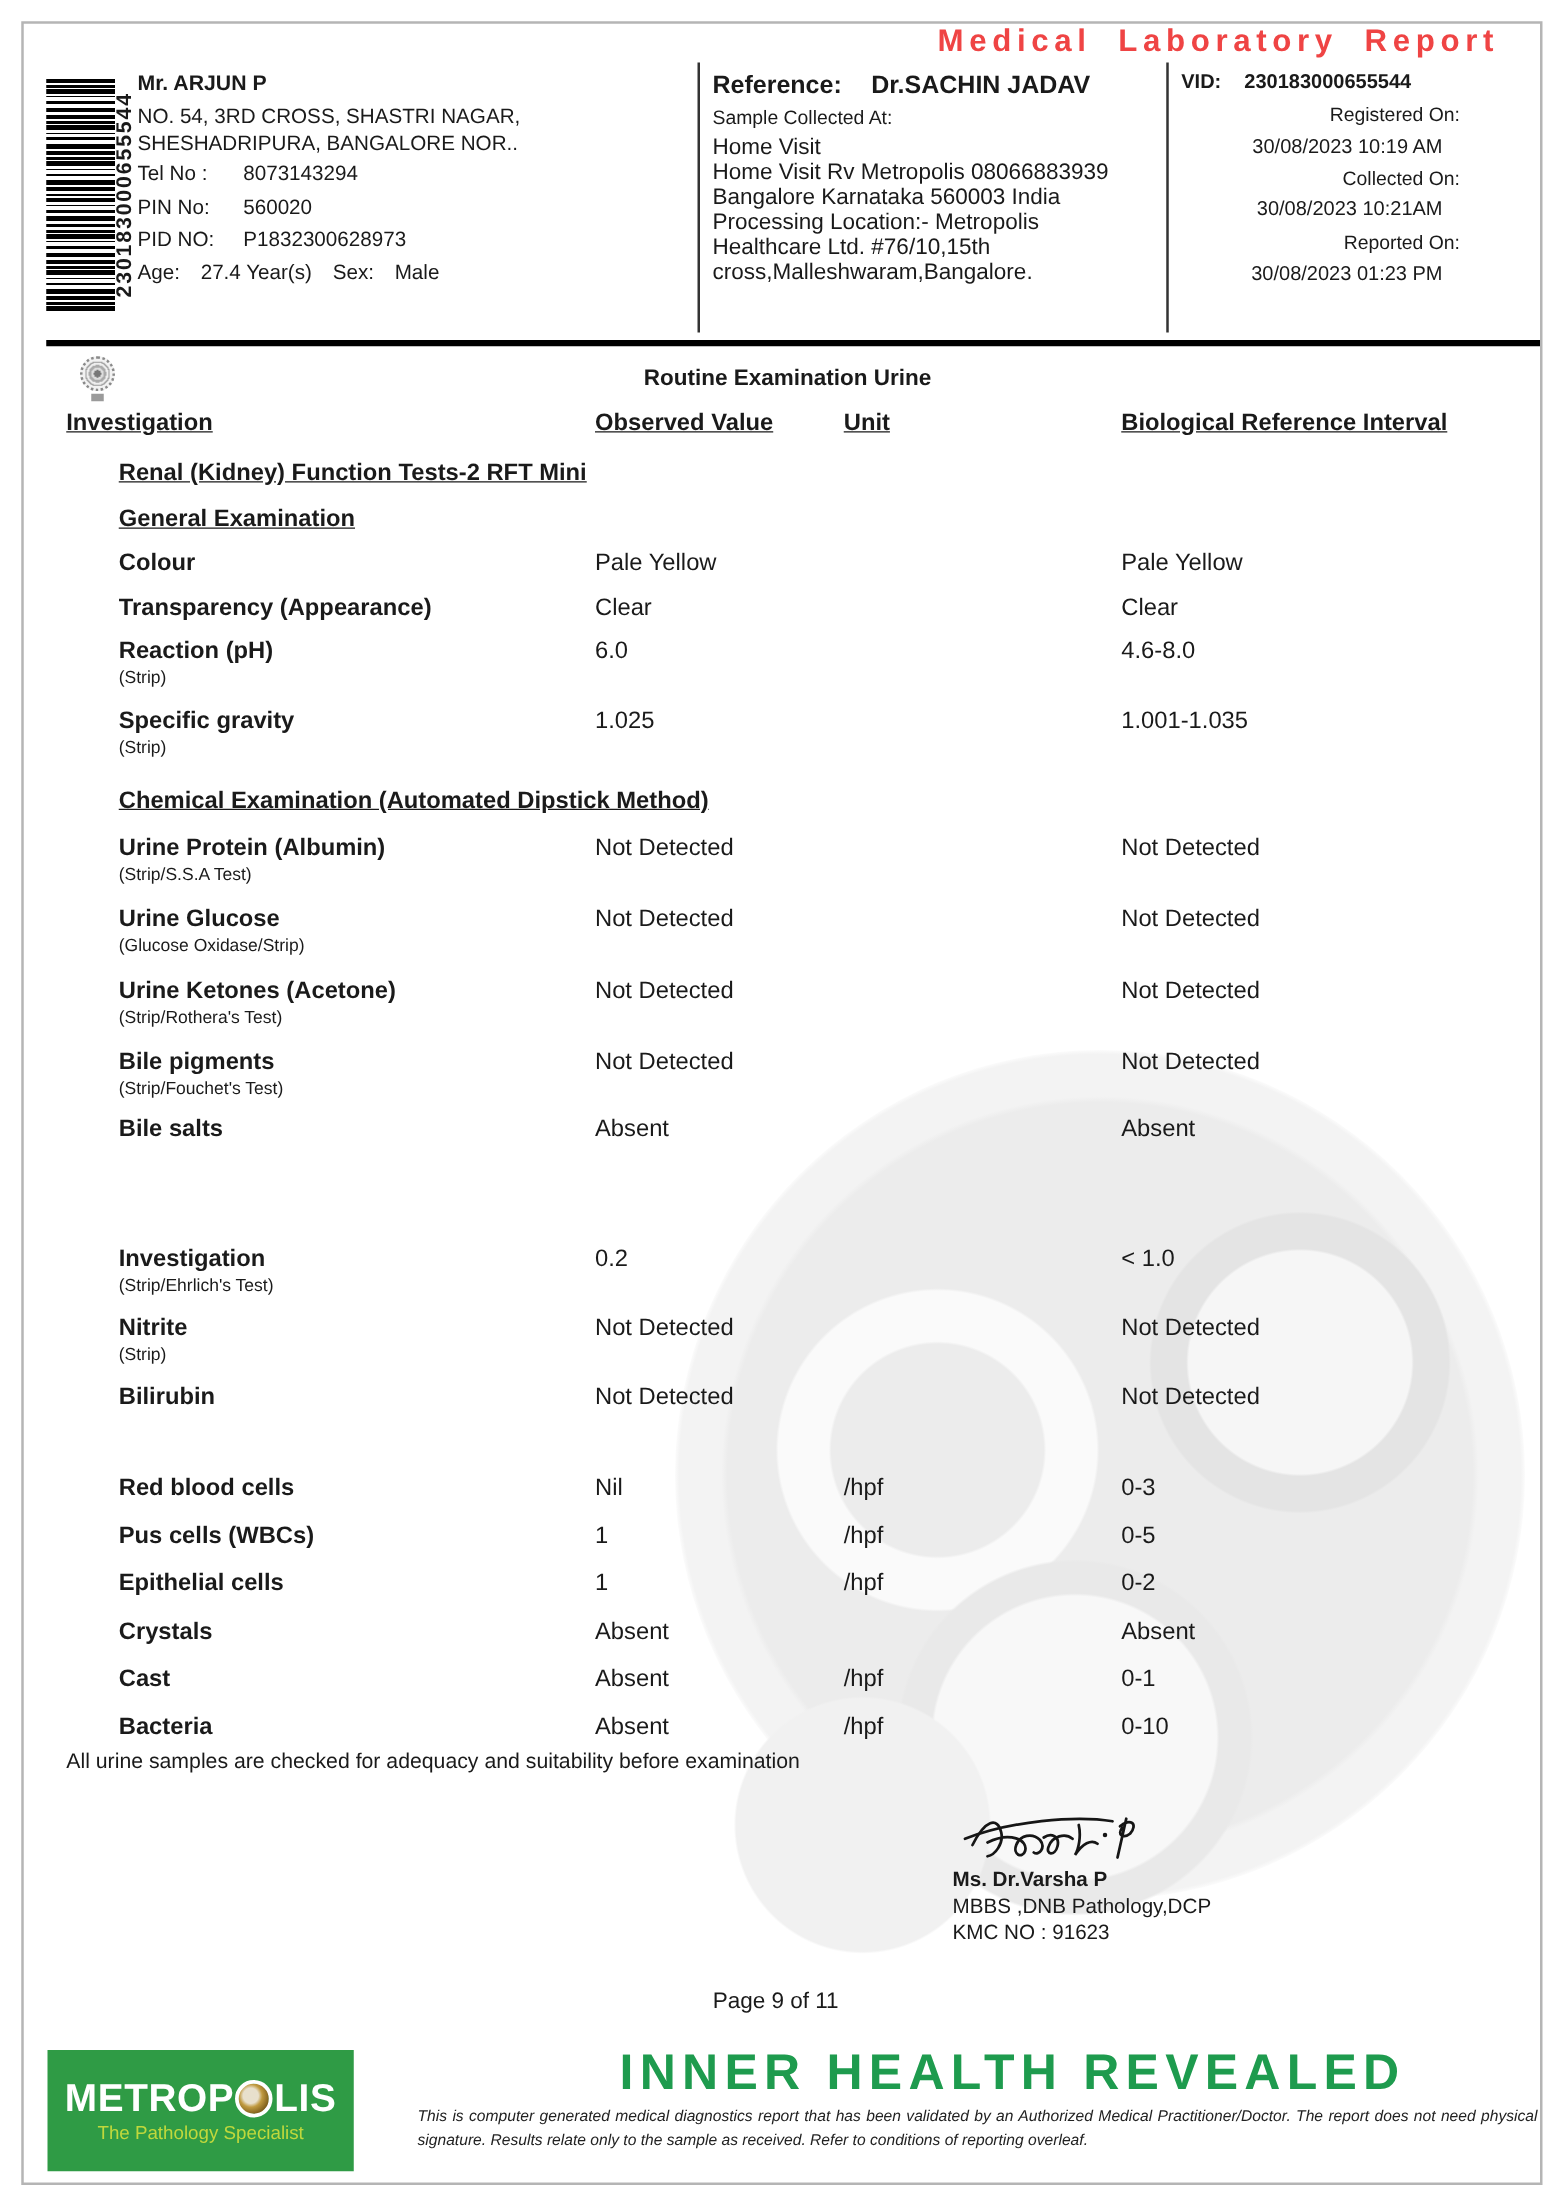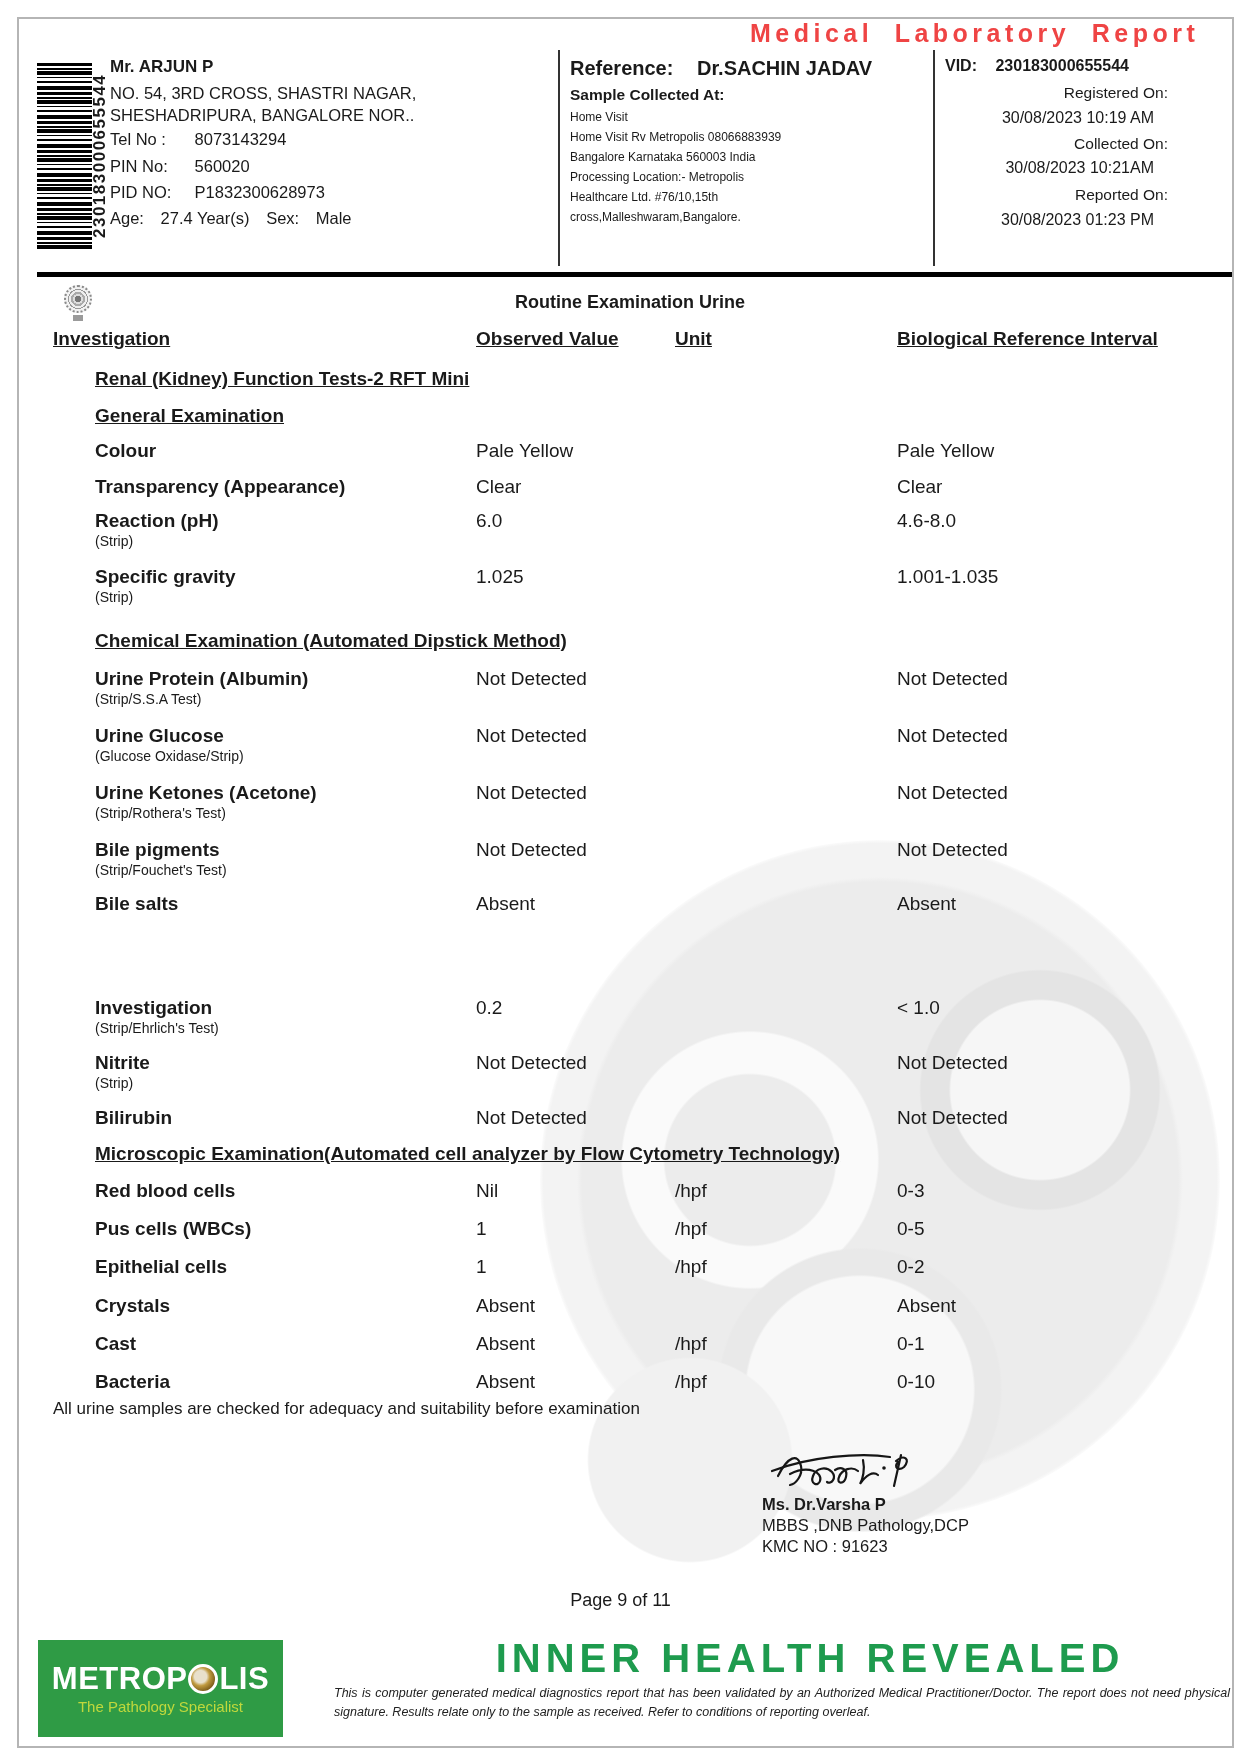--- a/index.html
+++ b/index.html
@@ -20,22 +20,22 @@
     writing-mode:vertical-rl;transform:rotate(180deg);font-size:17px;font-weight:bold;
     letter-spacing:1.5px;text-align:center;}
   .p-name{position:absolute;left:110px;top:57px;font-size:17px;font-weight:bold;}
   .p-line{position:absolute;left:110px;font-size:16.5px;}
   .lbl-val{position:absolute;left:110px;font-size:16.5px;}
   .lbl-val .lbl{display:inline-block;width:80px;}
   .hdr-div{position:absolute;top:50px;width:2px;height:216px;background:#333;}
   .m-col{position:absolute;left:570px;}
   .m-ref{top:57px;font-size:20px;font-weight:bold;}
   .m-ref .doc{margin-left:18px;}
-  .m-sca{top:86px;font-size:15.5px;font-weight:bold;text-align:center;}
-  .m-lines{top:107px;font-size:12px;line-height:20px;width:360px;}
+  .m-sca{top:86px;font-size:15.5px;font-weight:normal;text-align:center;}
+  .m-lines{top:107px;font-size:18px;line-height:20px;width:360px;}
   .r-vid{position:absolute;left:945px;top:57px;font-size:16px;font-weight:bold;}
   .r-vid .num{margin-left:14px;}
   .r-stack{position:absolute;left:940px;top:82px;width:292px;}
   .r-stack .rlbl{font-size:15.5px;text-align:right;padding-right:64px;}
   .r-stack .rdate{font-size:16px;text-align:right;padding-right:78px;}
   .thick-rule{position:absolute;left:37px;top:272px;width:1195px;height:5px;background:#000;}
   
   .emblem{position:absolute;left:64px;top:285px;width:28px;height:40px;}
   .emb-circle{width:24px;height:24px;border-radius:50%;border:2px dotted #8a8a8a;
     background:radial-gradient(circle,#777 0 3px,#ddd 3px 5px,#aaa 5px 7px,#eee 7px 9px,#999 9px 10px,#f2f2f2 10px);}
@@ -233,21 +233,20 @@
     <span class="sub">(Strip)</span>
     <span class="ob">Not Detected</span>
     <span class="rf">Not Detected</span>
   </div>
   <div class="trow" style="top:1107px">
     <span class="nm">Bilirubin</span>
     <span class="ob">Not Detected</span>
     <span class="rf">Not Detected</span>
   </div>
 
-  <div class="sec" style="top:1143px">Microscopic Examination(Automated cell analyzer by Flow Cytometry Technology)</div>
 
   <div class="trow" style="top:1180px">
     <span class="nm">Red blood cells</span>
     <span class="ob">Nil</span>
     <span class="un">/hpf</span>
     <span class="rf">0-3</span>
   </div>
   <div class="trow" style="top:1218px">
     <span class="nm">Pus cells (WBCs)</span>
     <span class="ob">1</span>

